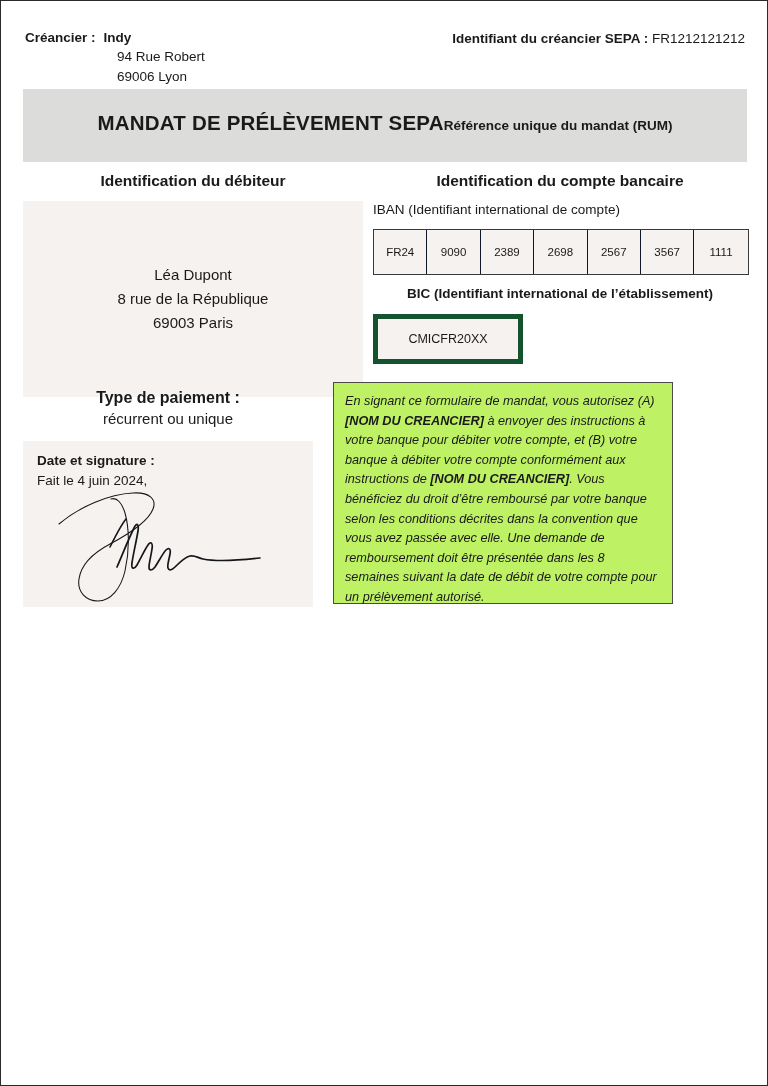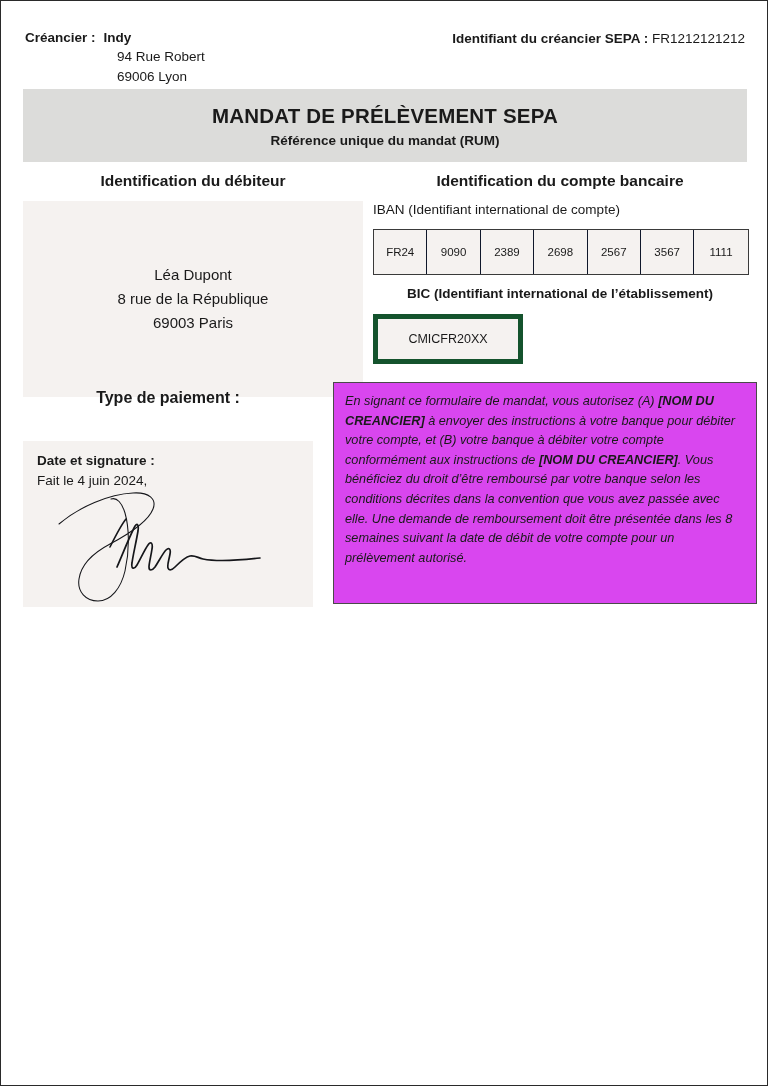--- a/index.html
+++ b/index.html
@@ -57,21 +57,20 @@
 
   
   .banner {
     position: absolute;
     left: 22px;
     top: 88px;
     width: 724px;
     height: 73px;
     background: #dcdcda;
     display: flex;
-    flex-direction: column;
     align-items: center;
     justify-content: center;
     box-sizing: border-box;
   }
   .banner-title {
     font-size: 20.5px;
     font-weight: bold;
     letter-spacing: 0.2px;
     margin-bottom: 5px;
   }
@@ -221,24 +220,24 @@
     top: 50px;
     width: 230px;
     height: 115px;
   }
 
   
   .legal-box {
     position: absolute;
     left: 332px;
     top: 381px;
-    width: 424px;
+    width: 340px;
     height: 222px;
     border: 1px solid #4a4a4a;
-    background: #d946ef;
+    background: #bef264;
     box-sizing: border-box;
     padding: 9px 11px 0 11px;
   }
   .legal-text {
     font-size: 12.7px;
     line-height: 19.6px;
     font-style: italic;
     text-align: left;
   }
   .legal-text b {
@@ -290,20 +289,21 @@
     <div class="iban-cell">2567</div>
     <div class="iban-cell">3567</div>
     <div class="iban-cell">1111</div>
   </div>
 
   <div class="bic-label">BIC (Identifiant international de l’établissement)</div>
   <div class="bic-box">CMICFR20XX</div>
 
   <div class="paytype">
     <div class="paytype-label">Type de paiement :</div>
+    <div class="paytype-value">récurrent ou unique</div>
   </div>
 
   <div class="sign-box">
     <div class="sign-label">Date et signature :</div>
     <div class="sign-date">Fait le 4 juin 2024,</div>
     <svg class="sign-mark" viewBox="0 0 230 115">
       <g fill="none" stroke="#15161a" stroke-linecap="round" stroke-linejoin="round">
         <path d="M6 33 C 26 16, 56 3, 80 2 C 96 1, 104 8, 100 18 C 95 31, 74 44, 57 53 C 40 62, 28 74, 26 88 C 24 101, 33 110, 45 110 C 58 110, 68 97, 72 80 C 77 58, 76 36, 72 22 C 69 12, 64 6, 58 8" stroke-width="1.05"></path>
         <path d="M57 56 C 62 46, 68 34, 73 28" stroke-width="1.6"></path>
         <path d="M64 76 C 70 62, 76 47, 81 37 C 84 31, 86 33, 85 40 C 83 52, 80 64, 79 72 C 78 78, 81 79, 84 74 C 88 67, 92 58, 95 54 C 98 50, 100 52, 99 58 C 98 65, 96 72, 96 76 C 96 80, 99 80, 102 76 C 106 70, 110 62, 113 59 C 116 56, 118 58, 117 63 C 116 69, 114 74, 115 77 C 116 80, 119 79, 122 76 C 127 71, 132 66, 137 65 C 142 64, 145 67, 150 68 C 160 70, 180 70, 207 67" stroke-width="1.7"></path>

